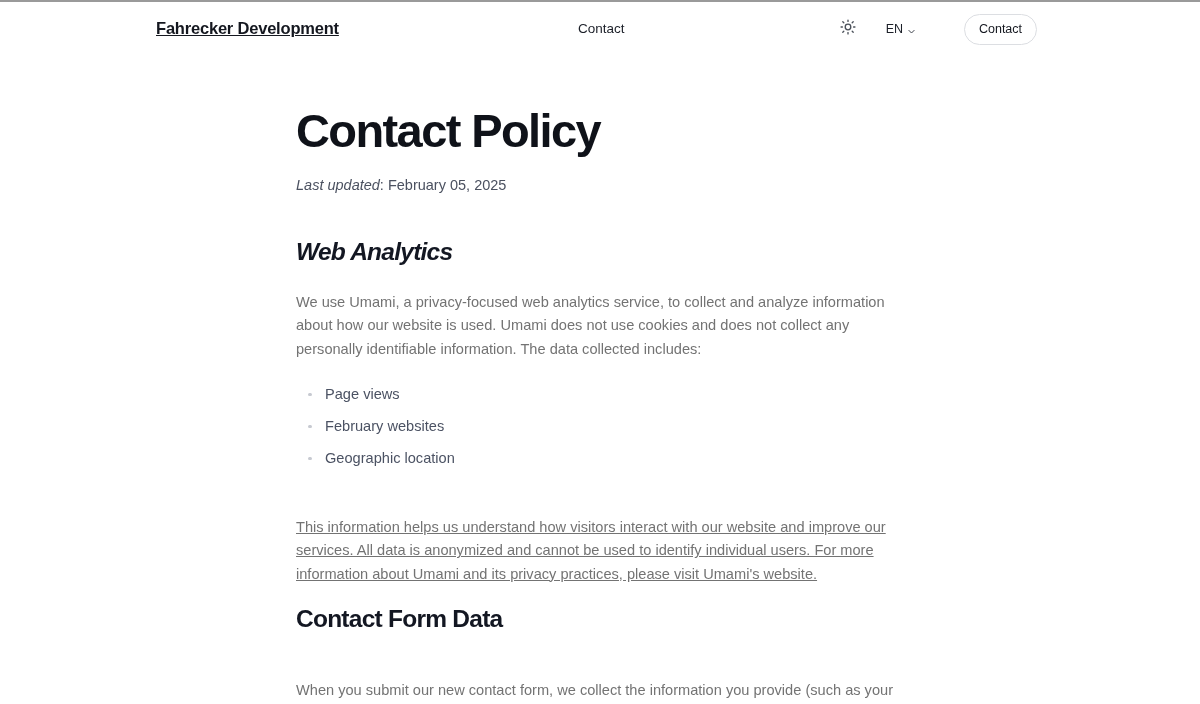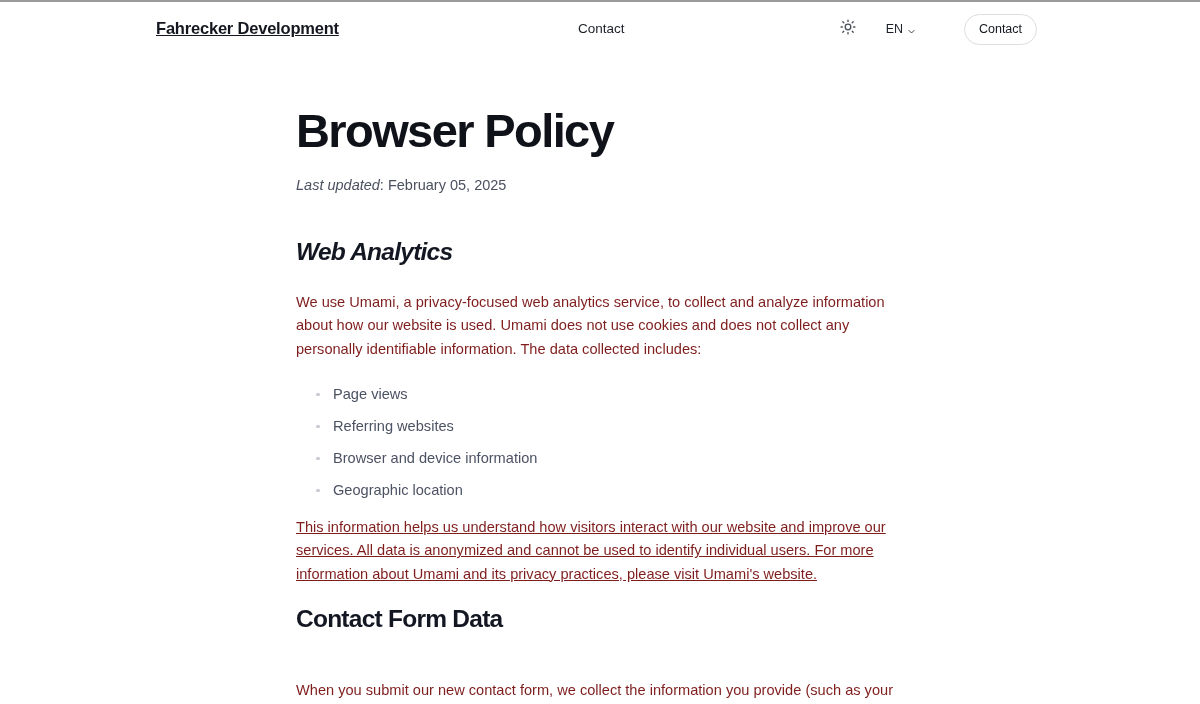--- a/index.html
+++ b/index.html
@@ -138,31 +138,31 @@
     letter-spacing: -0.75px;
     color: #131722;
   }
   .h-web-analytics { position: absolute; top: 237px; left: 0; font-style: italic; }
   .h-contact-form  { position: absolute; top: 604px; left: 0; }
 
   .para {
     margin: 0;
     font-size: 14.6px;
     line-height: 23.4px;
-    color: #7f1d1d;
+    color: #737373;
     width: 608px;
   }
   .p-intro   { position: absolute; top: 291px; left: 0; }
   .p-closing { position: absolute; top: 516px; left: 0; text-decoration: underline; }
   .p-contact { position: absolute; top: 679px; left: 0; }
 
   .bullet-list {
     position: absolute;
     top: 378px;
-    left: 12px;
+    left: 4px;
     margin: 0;
     padding: 0;
     list-style: none;
   }
   .bullet-list li {
     position: relative;
     padding-left: 25px;
     height: 32px;
     display: flex;
     align-items: center;
@@ -219,42 +219,38 @@
       </span>
     </div>
 
     <a class="contact-pill" href="#">Contact</a>
 
   </div>
 </header>
 
 <main class="content">
 
-  <h1 class="page-title">Browser Policy</h1>
+  <h1 class="page-title">Contact Policy</h1>
 
   <div class="last-updated">
     <em>Last updated</em><span>: February 05, 2025</span>
   </div>
 
   <h2 class="section-heading h-web-analytics">Web Analytics</h2>
 
   <p class="para p-intro">We use Umami, a privacy-focused web analytics service, to collect and analyze information about how our website is used. Umami does not use cookies and does not collect any personally identifiable information. The data collected includes:</p>
 
   <ul class="bullet-list">
     <li>
       <span class="dot"></span>
       <span>Page views</span>
     </li>
     <li>
       <span class="dot"></span>
-      <span>Referring websites</span>
-    </li>
-    <li>
-      <span class="dot"></span>
-      <span>Browser and device information</span>
+      <span>February websites</span>
     </li>
     <li>
       <span class="dot"></span>
       <span>Geographic location</span>
     </li>
   </ul>
 
   <p class="para p-closing">This information helps us understand how visitors interact with our website and improve our services. All data is anonymized and cannot be used to identify individual users. For more information about Umami and its privacy practices, please visit Umami's website.</p>
 
   <h2 class="section-heading h-contact-form">Contact Form Data</h2>

